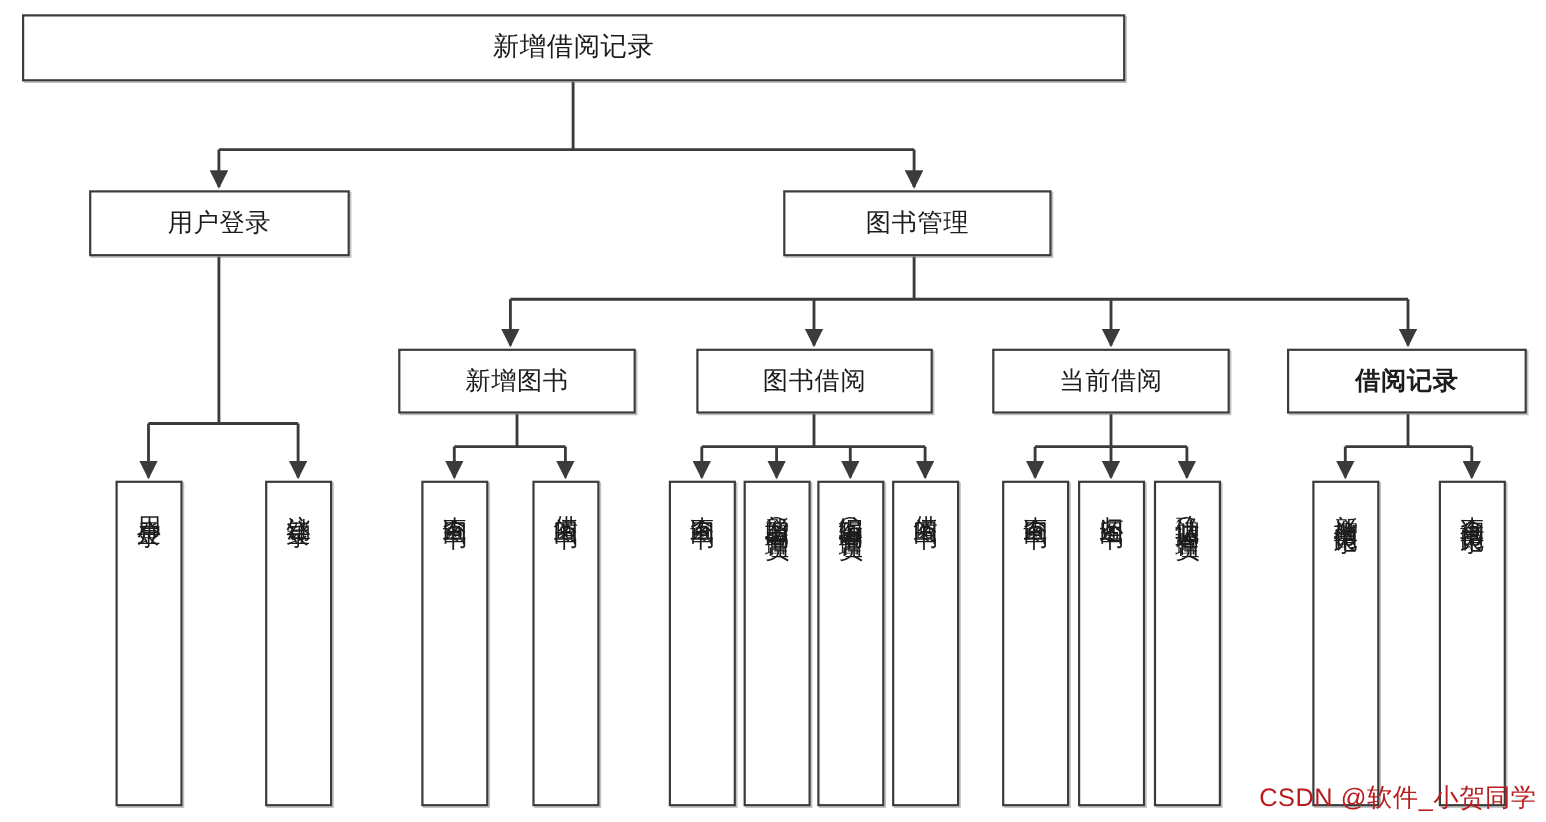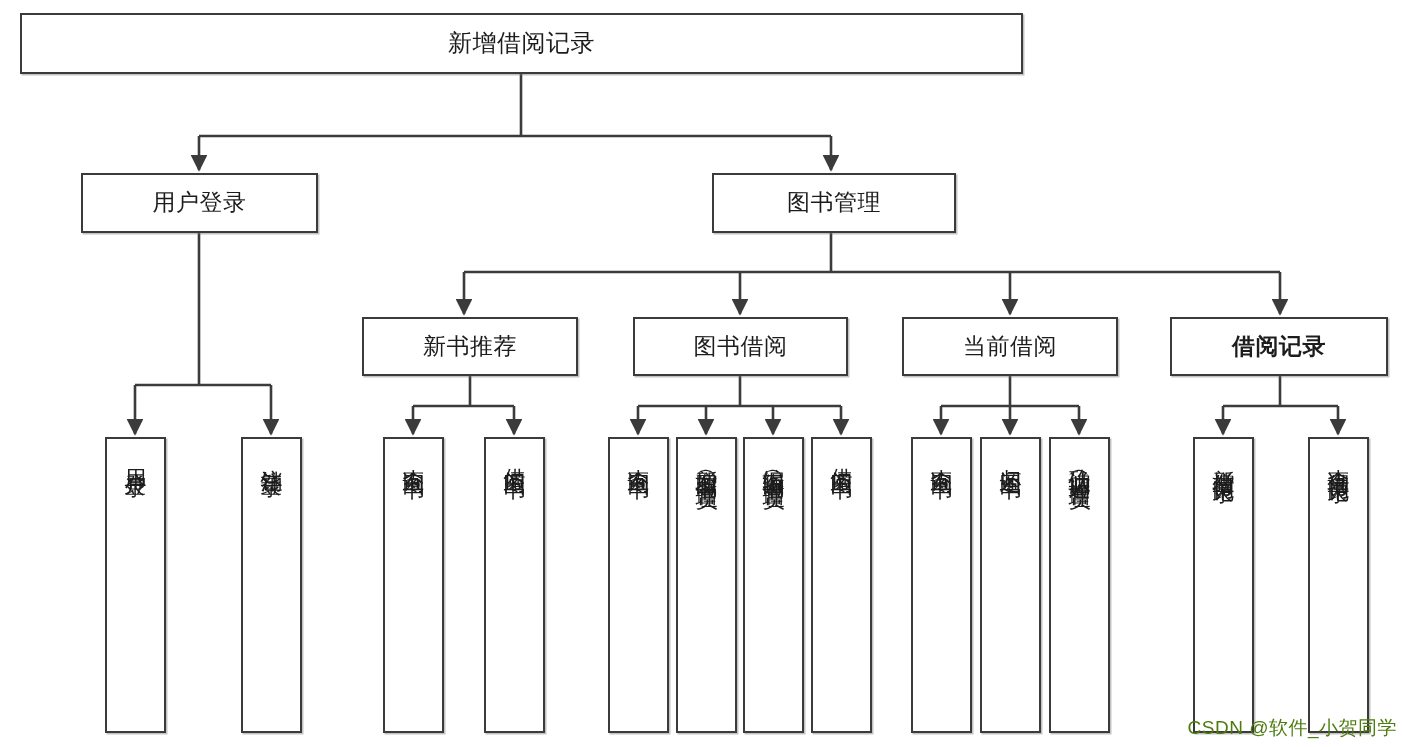--- a/index.html
+++ b/index.html
@@ -61,22 +61,22 @@
     font-size: 22px;
     writing-mode: vertical-rl;
     text-orientation: upright;
     letter-spacing: 3px;
     white-space: nowrap;
   }
   .watermark {
     position: absolute;
     right: 8px;
     bottom: 6px;
-    font-size: 19px;
-    color: #4d7c0f;
+    font-size: 23px;
+    color: #b91c1c;
     letter-spacing: 0.5px;
     user-select: none;
     white-space: nowrap;
   }
 </style>
 </head>
 <body>
 
 <div id="diagram">
 
@@ -136,21 +136,21 @@
 
   <div class="node horiz" style="left:81px; top:173px; width:237px; height:60px;">
     <span class="label">用户登录</span>
   </div>
 
   <div class="node horiz" style="left:712px; top:173px; width:244px; height:60px;">
     <span class="label">图书管理</span>
   </div>
 
   <div class="node horiz" style="left:362px; top:317px; width:216px; height:59px;">
-    <span class="label">新书推荐</span>
+    <span class="label">新增图书</span>
   </div>
 
   <div class="node horiz" style="left:902px; top:317px; width:216px; height:59px;">
     <span class="label">当前借阅</span>
   </div>
 
   <div class="node horiz" style="left:633px; top:317px; width:215px; height:59px;">
     <span class="label">图书借阅</span>
   </div>
 

